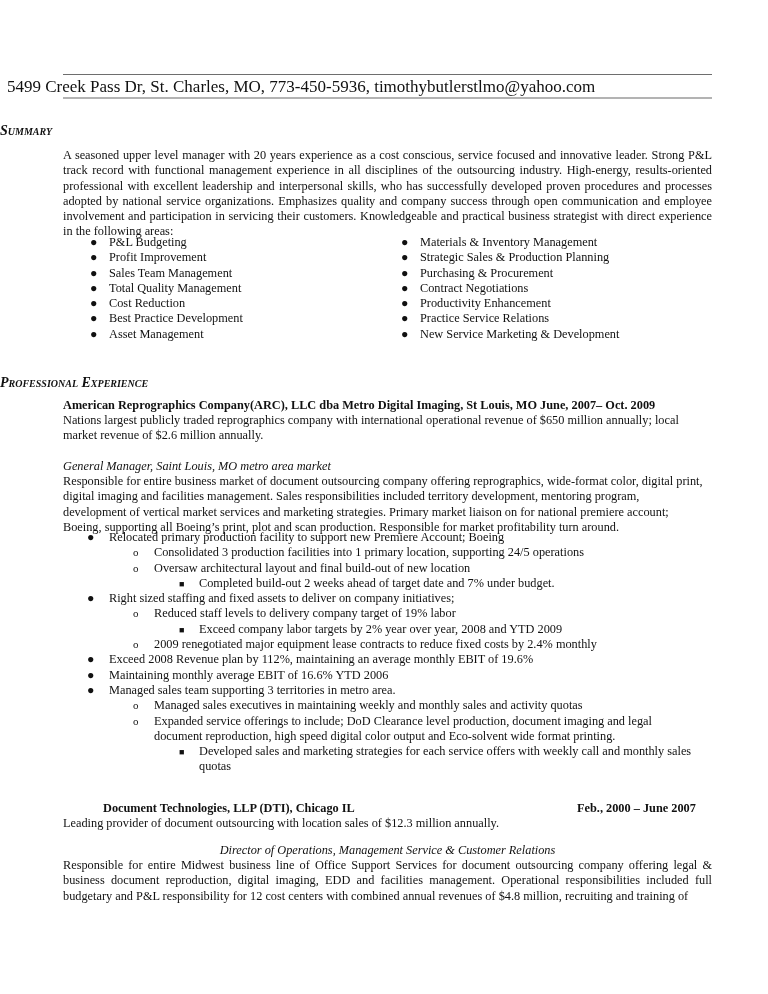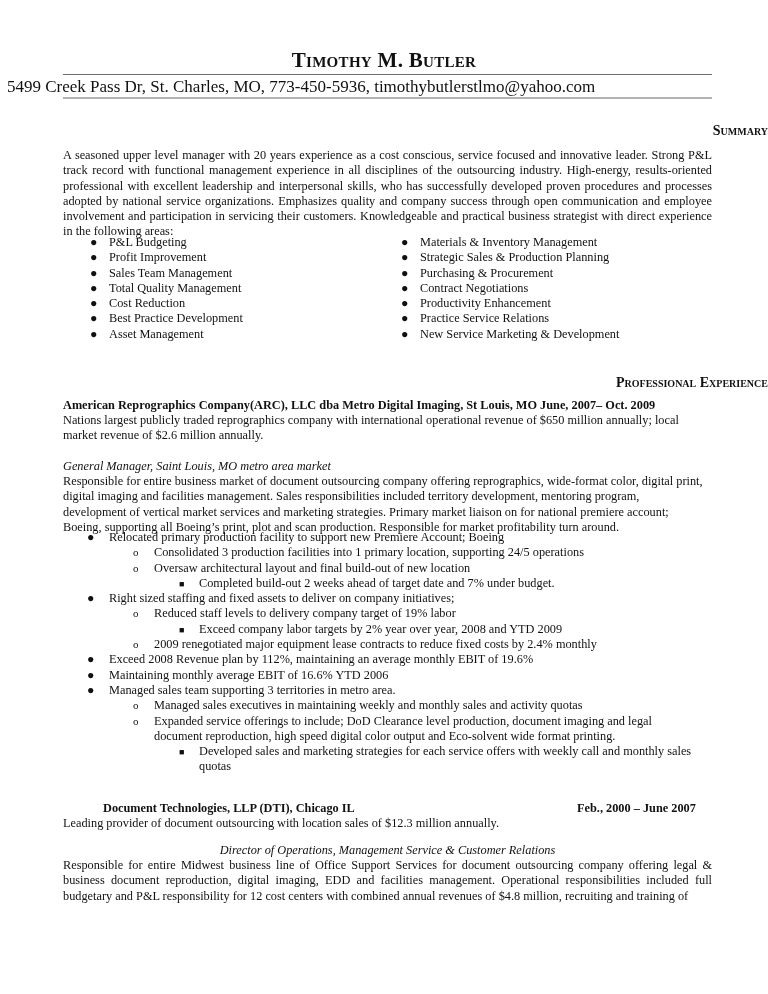--- a/index.html
+++ b/index.html
@@ -17,22 +17,22 @@
     line-height: 26px;
   }
   .rule-top { position: absolute; left: 63px; width: 649px; top: 74px; height: 1px; background: #6e6e6e; }
   .contact {
     position: absolute; left: 7px; width: 724px; top: 77px; 
     font-size: 17px; line-height: 20px;
   }
   .rule-bottom { position: absolute; left: 63px; width: 649px; top: 97px; height: 2px; background: #b3b3b3; }
 
   .section-heading {
-    position: absolute; left: 0; width: 768px; text-align: right;
-    font-size: 14px; font-weight: bold; font-variant: small-caps; line-height: 17px;
+    position: absolute; left: 0; width: 768px; text-align: left;
+    font-size: 14px; font-weight: bold; font-variant: small-caps; line-height: 17px; font-style: italic;
   }
   .text-block {
     position: absolute; left: 63px; width: 649px;
     font-size: 12.3px; line-height: 15.3px;
   }
   .justify { text-align: justify; }
 
   .col-list { position: absolute; margin: 0; padding: 0; list-style: none; font-size: 12.3px; line-height: 15.3px; }
   .col-list li { position: relative; padding-left: 19px; white-space: nowrap; }
   .col-list li .mk { position: absolute; left: 0; top: 0; }
@@ -50,21 +50,20 @@
   .l3 { padding-left: 136px; }
   .l3 .mk { left: 116px; font-size: 9px; top: 1px; }
 
   .date { position: absolute; left: 474px; top: 0; font-weight: bold; }
 </style>
 </head>
 <body>
 
 <div class="page">
 
-  <div class="name">Timothy M. Butler</div>
   <div class="rule-top"></div>
   <div class="contact">5499 Creek Pass Dr, St. Charles, MO, 773-450-5936, timothybutlerstlmo@yahoo.com</div>
   <div class="rule-bottom"></div>
 
   <div class="section-heading" style="top:122px;">Summary</div>
   <div class="text-block justify" style="top:148px;">A seasoned upper level manager with 20 years experience as a cost conscious, service focused and innovative leader. Strong P&amp;L track record with functional management experience in all disciplines of the outsourcing industry. High-energy, results-oriented professional with excellent leadership and interpersonal skills, who has successfully developed proven procedures and processes adopted by national service organizations. Emphasizes quality and company success through open communication and employee involvement and participation in servicing their customers. Knowledgeable and practical business strategist with direct experience in the following areas:</div>
 
   <ul class="col-list" style="left:90px; top:235px;">
     <li><span class="mk">●</span><span>P&amp;L Budgeting</span></li>
     <li><span class="mk">●</span><span>Profit Improvement</span></li>

